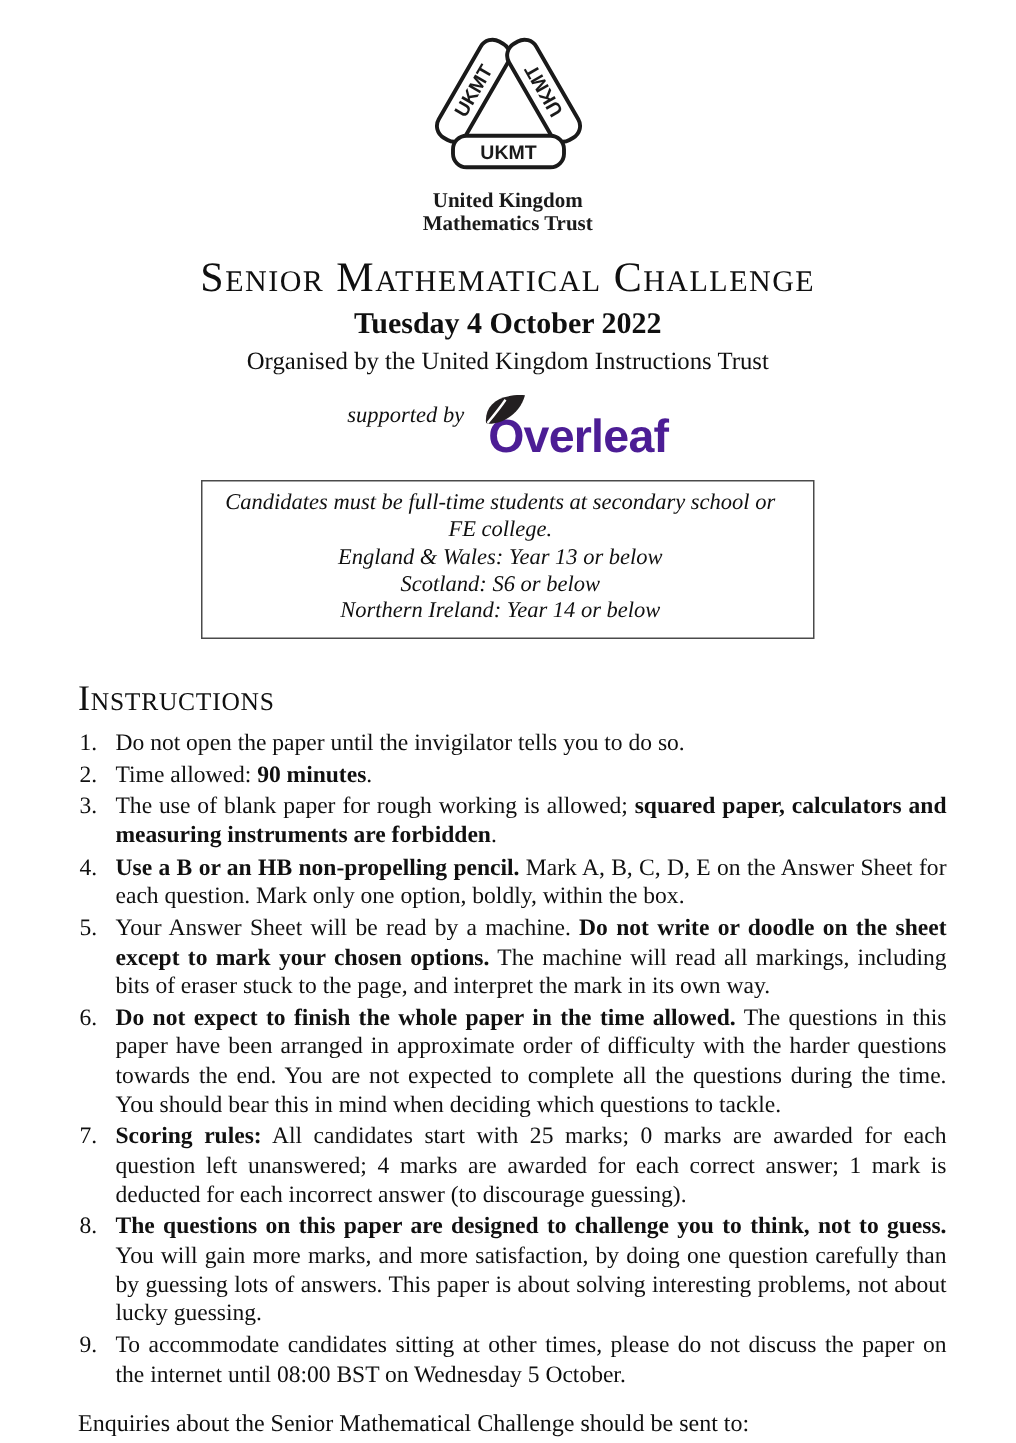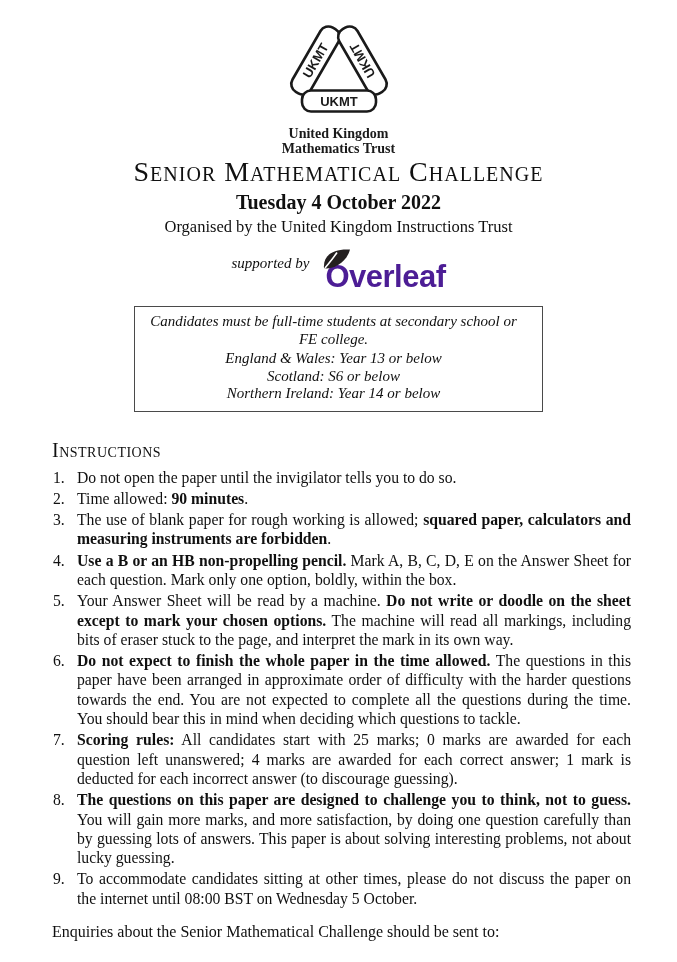--- a/index.html
+++ b/index.html
@@ -18,20 +18,21 @@
     font-weight:bold;
     font-size:14px;line-height:15px;
     margin-top:2px;
     color:#1a1a1a;
   }
   .title{
     text-align:center;
     font-variant:small-caps;
     font-size:28px;
     letter-spacing:1px;
+    margin-top:13px;
     white-space:nowrap;
   }
   .date{
     text-align:center;
     font-weight:bold;
     font-size:20px;
     margin-top:3px;
   }
   .organised{
     text-align:center;
@@ -60,21 +61,21 @@
     text-align:center;
     font-style:italic;
     font-size:15px;
     line-height:17.5px;
     padding:6px 16px 8px 6px;
   }
   .elig-box .first{margin-bottom:2px;}
   .instr-heading{
     margin:27px 0 6px 52px;
     font-variant:small-caps;
-    font-size:20px;
+    font-size:24px;
     letter-spacing:0.5px;
   }
   .list{margin:0 46px 0 52px;}
   .item{
     position:relative;
     padding-left:25px;
     text-align:justify;
     font-size:15.7px;
     line-height:19.3px;
     margin-bottom:2px;

